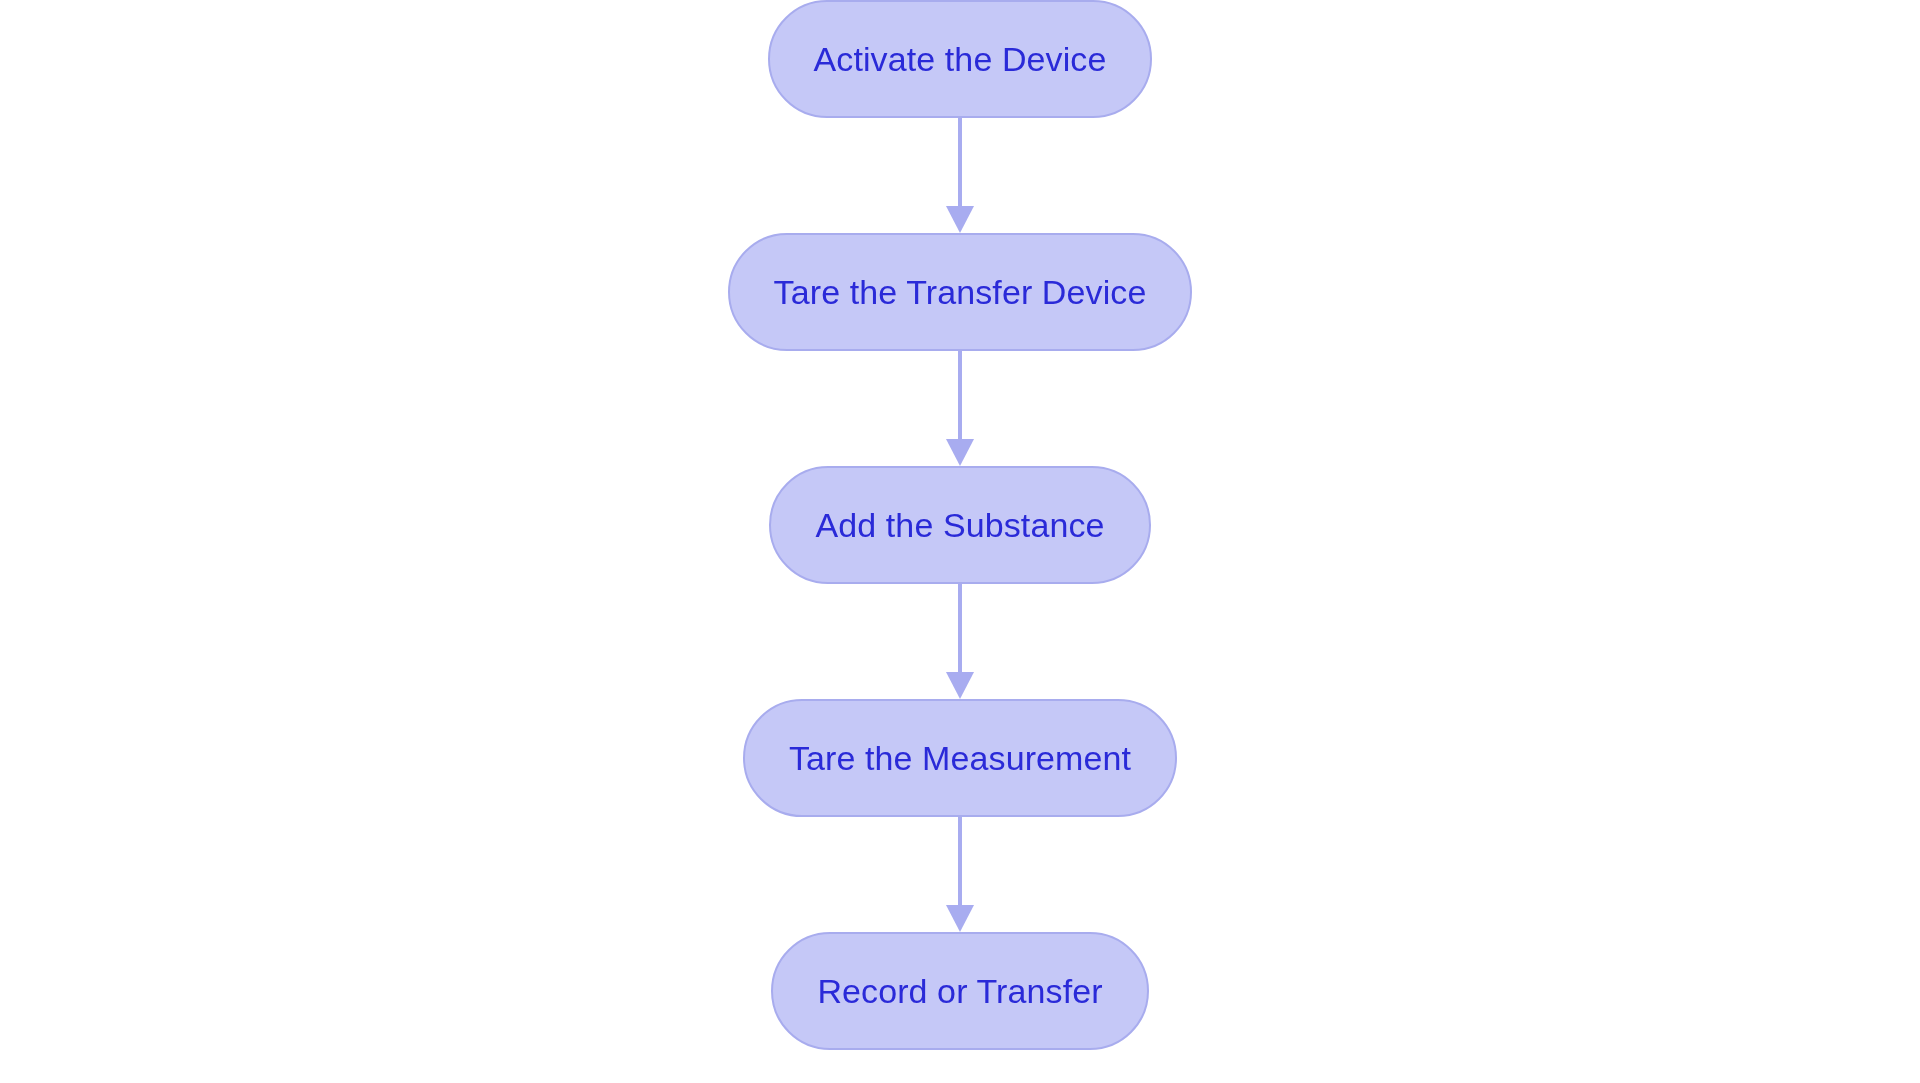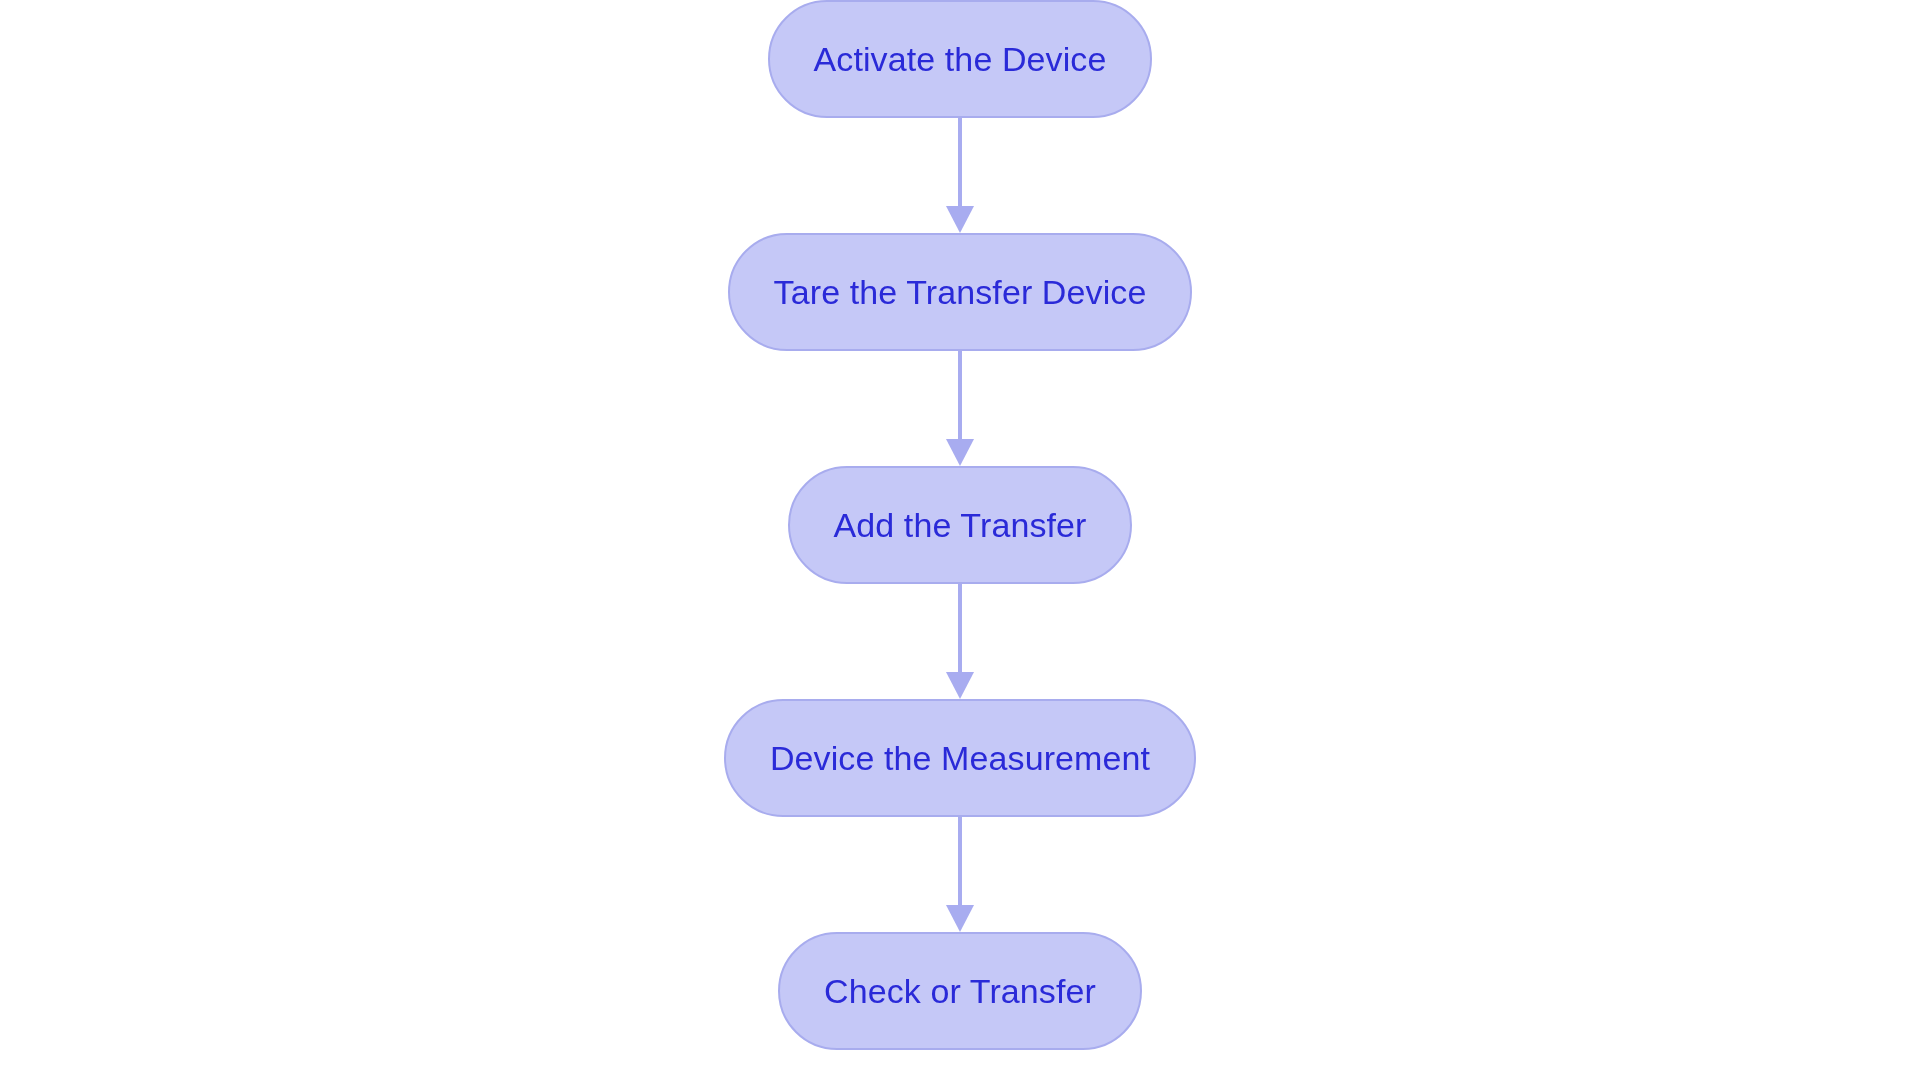--- a/index.html
+++ b/index.html
@@ -98,35 +98,35 @@
     <div class="node">
       <span>Tare the Transfer Device</span>
     </div>
 
     <div class="connector">
       <div class="shaft"></div>
       <div class="head"></div>
     </div>
 
     <div class="node">
-      <span>Add the Transfer</span>
+      <span>Add the Substance</span>
     </div>
 
     <div class="connector">
       <div class="shaft"></div>
       <div class="head"></div>
     </div>
 
     <div class="node">
-      <span>Device the Measurement</span>
+      <span>Tare the Measurement</span>
     </div>
 
     <div class="connector">
       <div class="shaft"></div>
       <div class="head"></div>
     </div>
 
     <div class="node">
-      <span>Check or Transfer</span>
+      <span>Record or Transfer</span>
     </div>
 
   </div>
 </div>
 
 </body></html>

